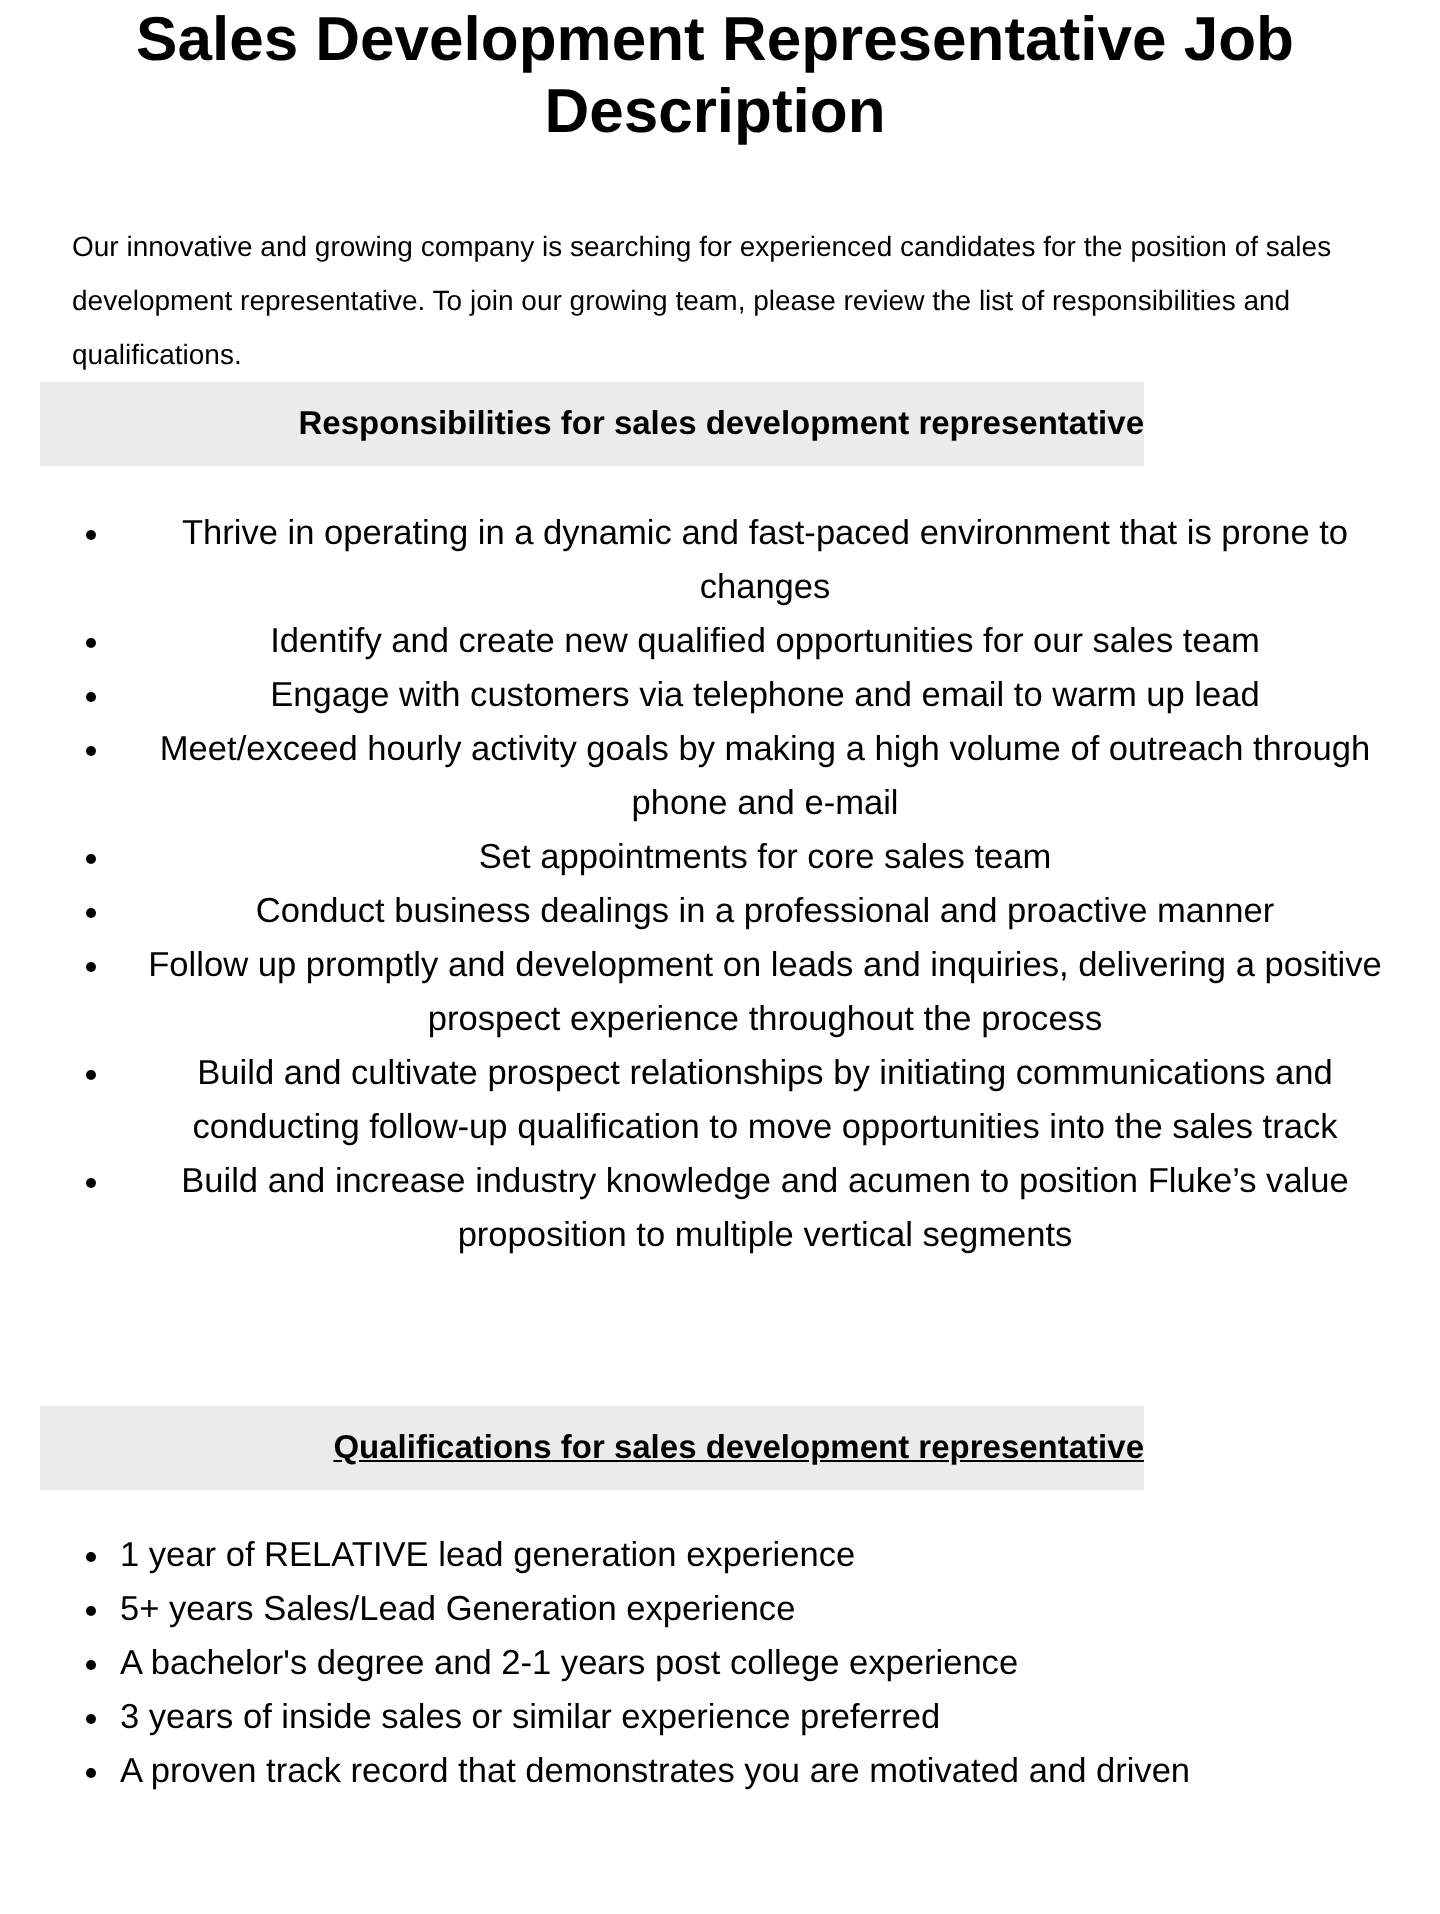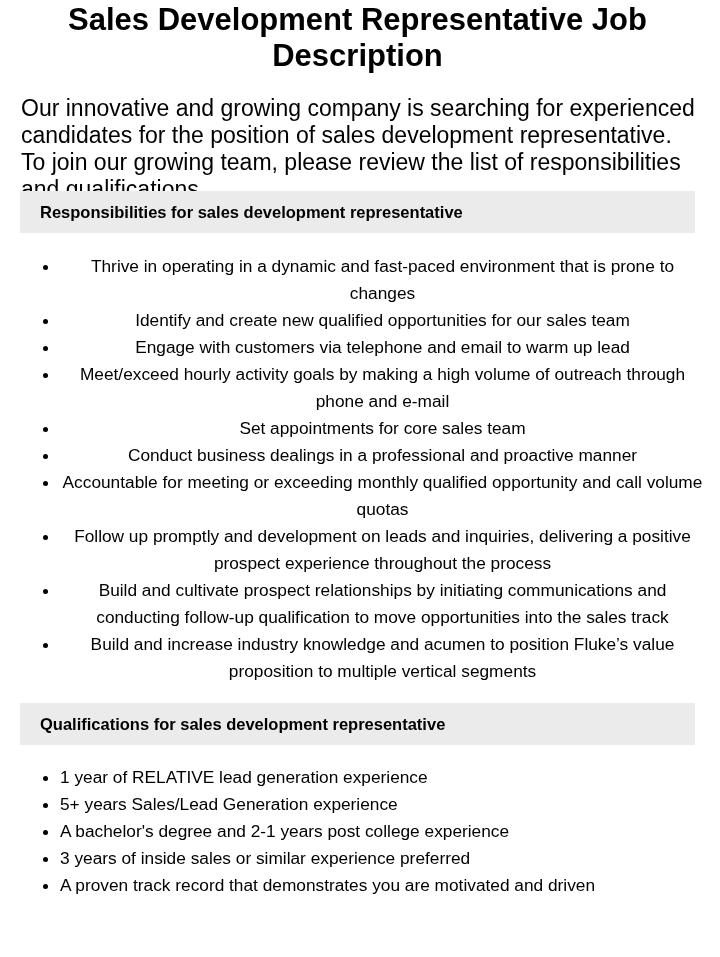--- a/index.html
+++ b/index.html
@@ -29,39 +29,40 @@
       font-size: 31px;
       font-weight: bold;
       line-height: 36px;
       letter-spacing: 0px;
     }
     .intro {
       position: absolute;
       left: 20px;
       top: 94px;
       width: 680px;
-      margin: 1px;
-      font-size: 23px;
+      margin: 16px;
+      font-size: 14px;
       line-height: 27px;
     }
     .section-header {
       position: absolute;
       left: 20px;
-      width: 675px;
+      width: 552px;
       height: 42px;
       background: #ebebeb;
       box-sizing: border-box;
       padding-left: 20px;
       display: flex;
       align-items: center;
       font-size: 16.5px;
       font-weight: bold;
+      justify-content: flex-end;
     }
     .section-header.resp { top: 191px; }
-    .section-header.qual { top: 703px; }
+    .section-header.qual { top: 703px; text-decoration: underline; }
     ul.items {
       position: absolute;
       left: 20px;
       width: 685px;
       margin: 0;
       padding: 0 0 0 40px;
       box-sizing: border-box;
       list-style: none;
     }
     ul.items.resp { top: 253px; text-align: center; }
@@ -95,21 +96,20 @@
     <span>Responsibilities for sales development representative</span>
   </div>
 
   <ul class="items resp">
     <li>Thrive in operating in a dynamic and fast-paced environment that is prone to changes</li>
     <li>Identify and create new qualified opportunities for our sales team</li>
     <li>Engage with customers via telephone and email to warm up lead</li>
     <li>Meet/exceed hourly activity goals by making a high volume of outreach through phone and e-mail</li>
     <li>Set appointments for core sales team</li>
     <li>Conduct business dealings in a professional and proactive manner</li>
-    <li>Accountable for meeting or exceeding monthly qualified opportunity and call volume quotas</li>
     <li>Follow up promptly and development on leads and inquiries, delivering a positive prospect experience throughout the process</li>
     <li>Build and cultivate prospect relationships by initiating communications and conducting follow-up qualification to move opportunities into the sales track</li>
     <li>Build and increase industry knowledge and acumen to position Fluke’s value proposition to multiple vertical segments</li>
   </ul>
 
   <div class="section-header qual">
     <span>Qualifications for sales development representative</span>
   </div>
 
   <ul class="items qual">

